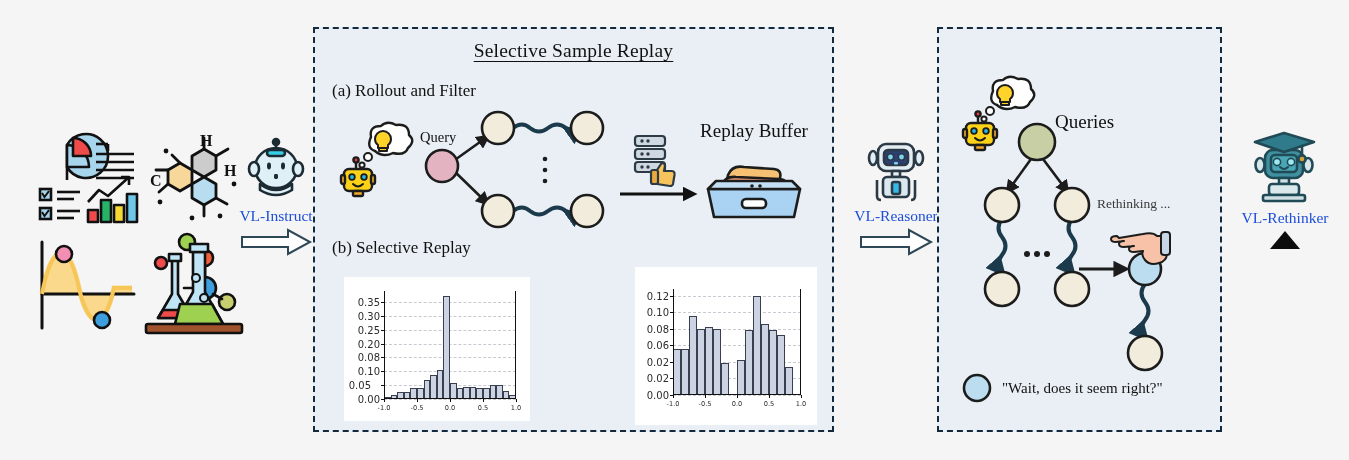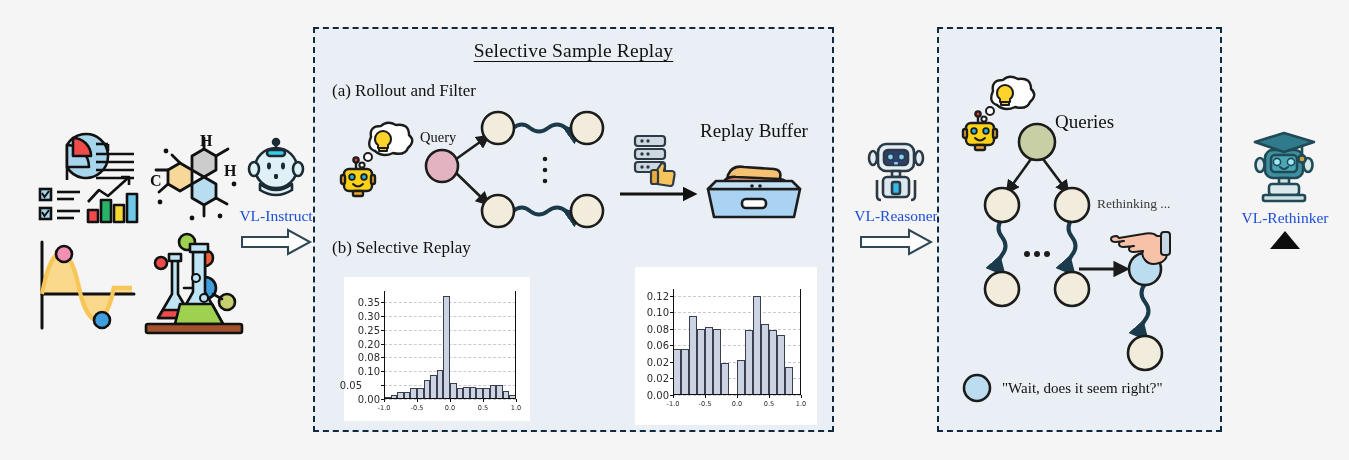--- a/index.html
+++ b/index.html
@@ -347,21 +347,21 @@
         <g fill="#1c1c1c">
           <circle cx="48" cy="41" r="1.8"></circle>
             <circle cx="56" cy="41" r="1.8"></circle>
         </g>
       </svg>
     </div>
 
     <div class="chart-card" id="chart-card-1" style="left:29px;top:248px;width:186px;height:144px;">
       <div class="hist" id="hist1">
           <div class="hist-ytick" style="top: 122px; right: 150px;">0.00</div>
-          <div class="hist-ytick" style="top: 108.154px; right: 168px;">0.05</div>
+          <div class="hist-ytick" style="top: 108.154px; right: 159px;">0.05</div>
           <div class="hist-ytick" style="top: 94.3077px; right: 150px;">0.10</div>
           <div class="hist-ytick" style="top: 80.4615px; right: 150px;">0.08</div>
           <div class="hist-ytick" style="top: 66.6154px; right: 150px;">0.20</div>
           <div class="hist-ytick" style="top: 52.7692px; right: 150px;">0.25</div>
           <div class="hist-ytick" style="top: 38.9231px; right: 150px;">0.30</div>
           <div class="hist-ytick" style="top: 25.0769px; right: 150px;">0.35</div>
           <div class="hist-xtick" style="left: 40px; top: 127px;">-1.0</div>
           <div class="hist-xtick" style="left: 73px; top: 127px;">-0.5</div>
           <div class="hist-xtick" style="left: 106px; top: 127px;">0.0</div>
           <div class="hist-xtick" style="left: 139px; top: 127px;">0.5</div>

